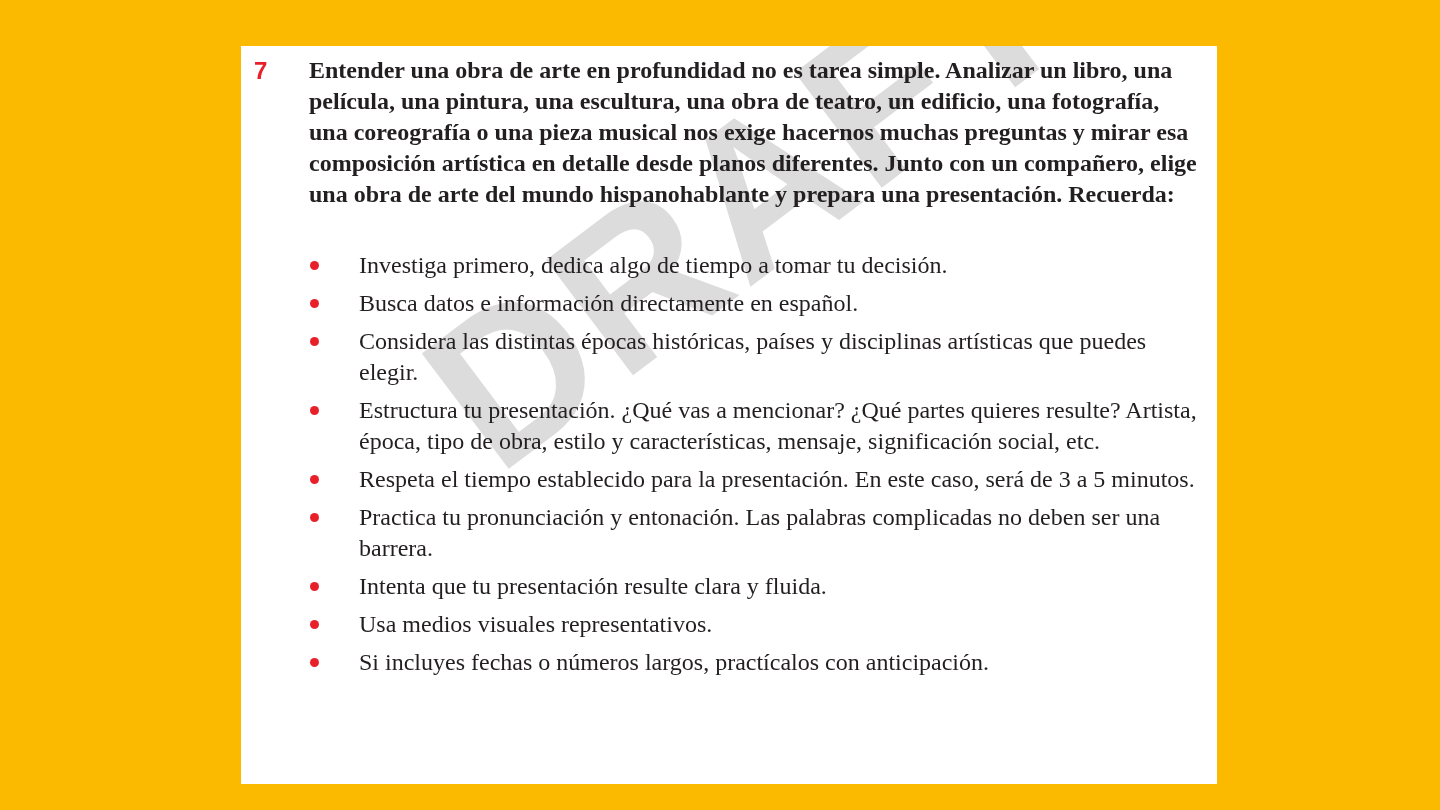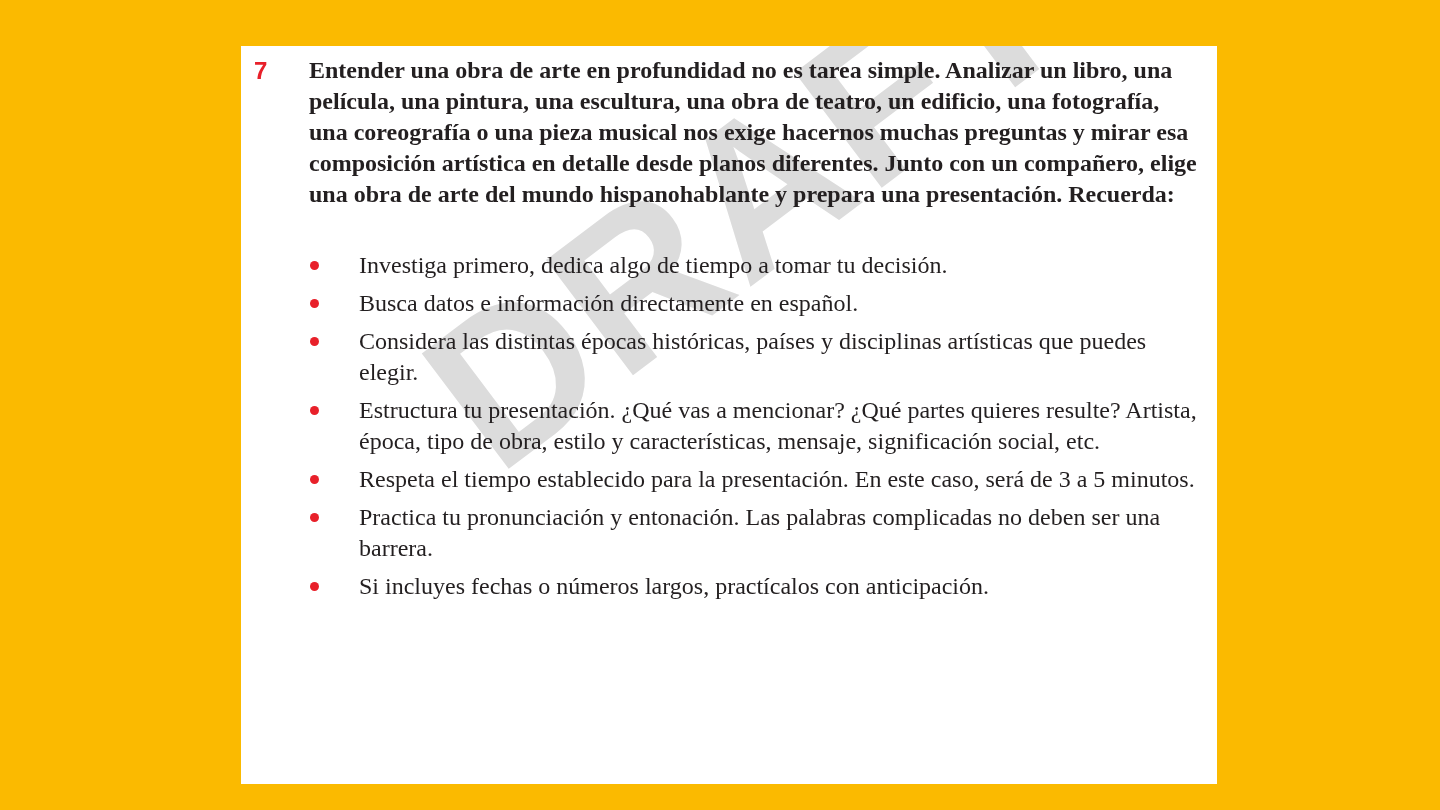--- a/index.html
+++ b/index.html
@@ -123,17 +123,25 @@
       <li>
         <span class="bullet-dot"></span>
         <span>Respeta el tiempo establecido para la presentación. En este caso, será de 3 a 5 minutos.</span>
       </li>
       <li>
         <span class="bullet-dot"></span>
         <span>Practica tu pronunciación y entonación. Las palabras complicadas no deben ser una barrera.</span>
       </li>
       <li>
         <span class="bullet-dot"></span>
+        <span>Intenta que tu presentación resulte clara y fluida.</span>
+      </li>
+      <li>
+        <span class="bullet-dot"></span>
+        <span>Usa medios visuales representativos.</span>
+      </li>
+      <li>
+        <span class="bullet-dot"></span>
         <span>Si incluyes fechas o números largos, practícalos con anticipación.</span>
       </li>
     </ul>
   </div>
 </div>
 
 </body></html>

